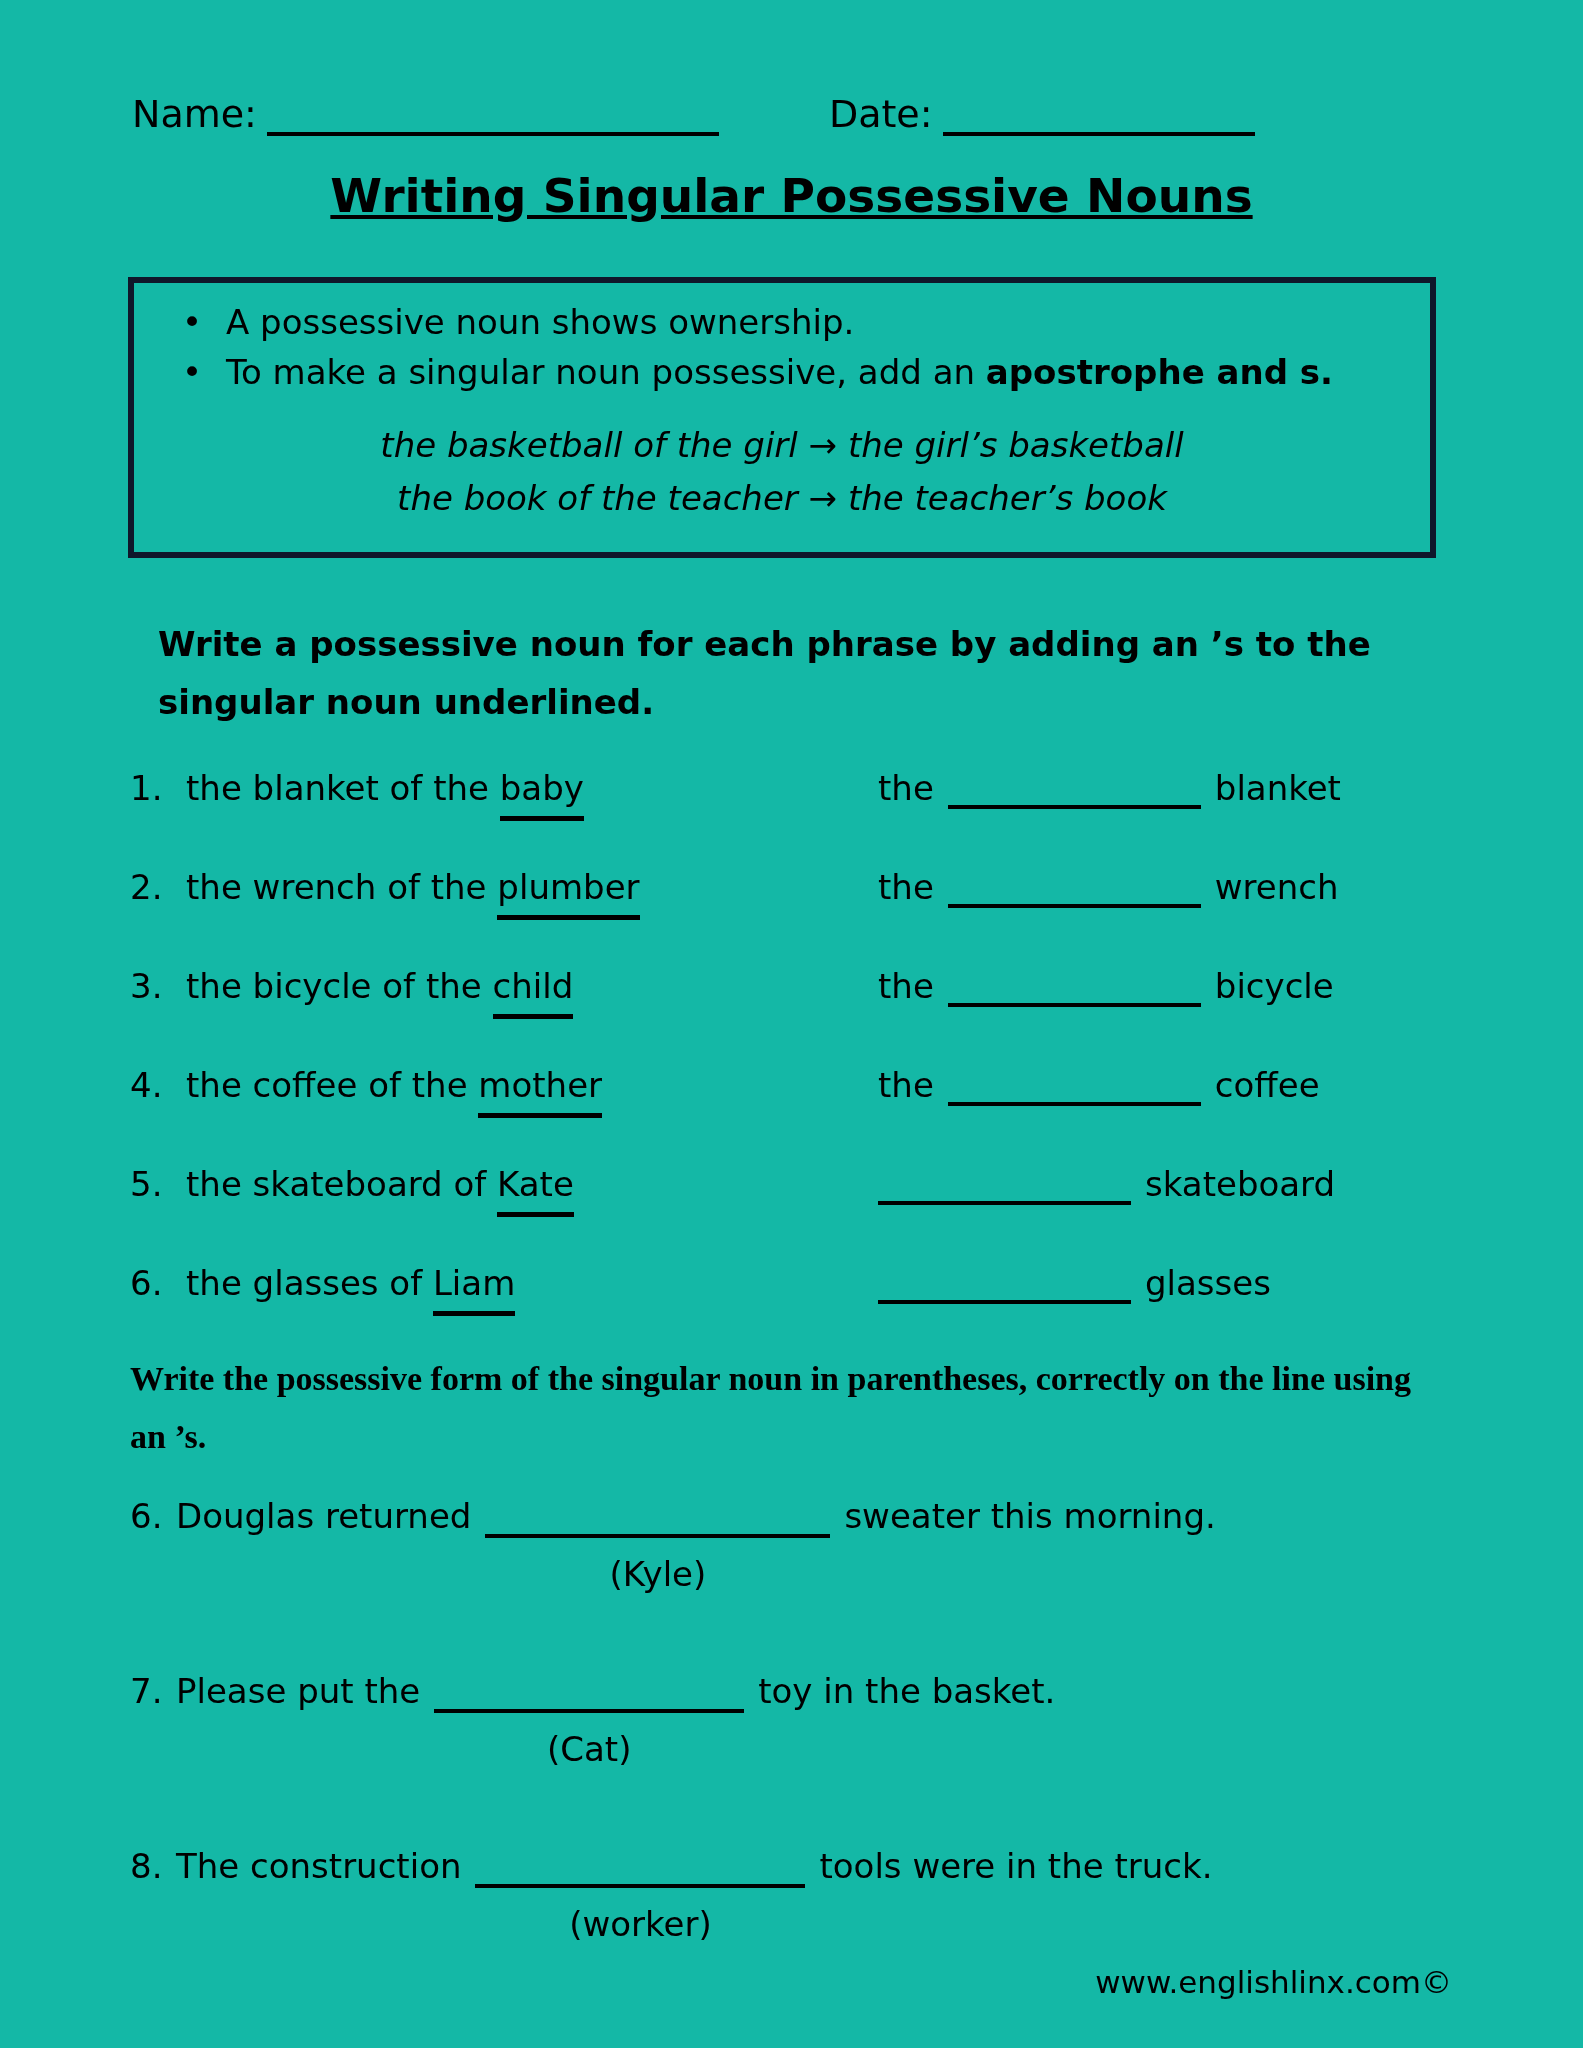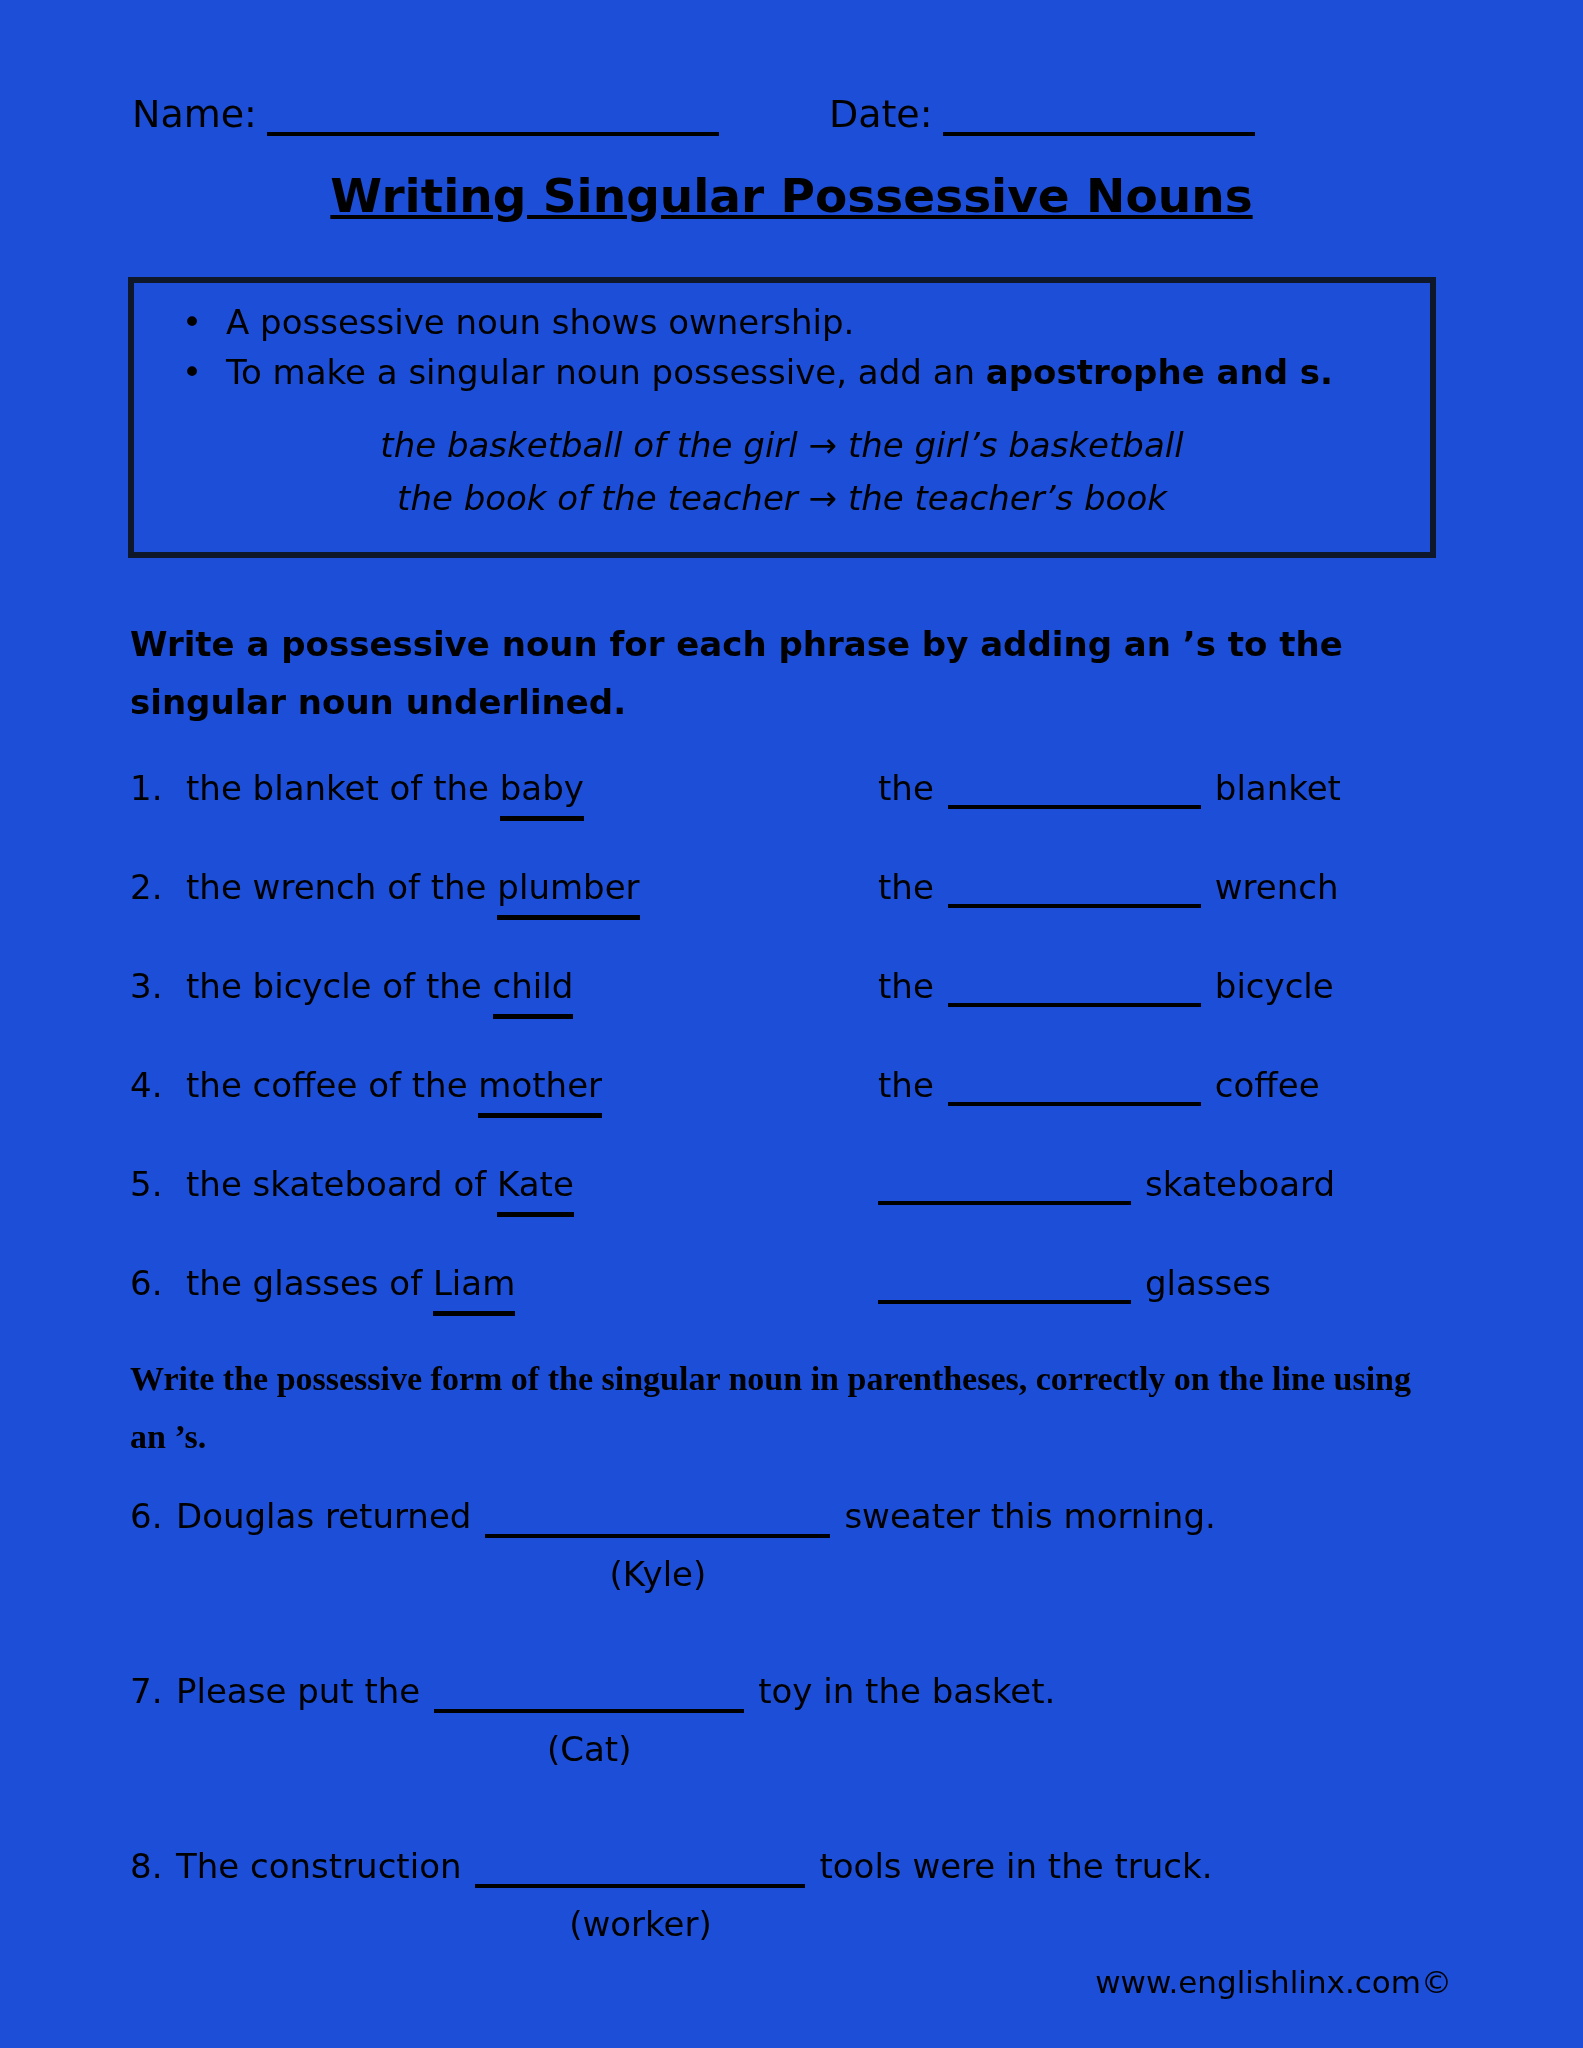--- a/index.html
+++ b/index.html
@@ -1,21 +1,21 @@
 <!DOCTYPE html>
 <html><head>
 <meta charset="utf-8">
 <style>
   * { box-sizing: border-box; margin: 0; padding: 0; }
   html, body { background: #ffffff; }
   .page {
     position: relative;
     width: 1583px;
     height: 2048px;
-    background: #1d4ed8;
+    background: #14b8a6;
     color: #000000;
     font-family: "DejaVu Sans", "Liberation Sans", sans-serif;
     overflow: hidden;
   }
   
   .name-row {
     position: absolute;
     top: 92px; left: 132px; right: 140px;
     font-size: 38px;
     white-space: nowrap;
@@ -73,21 +73,21 @@
   .bold { font-weight: 700; }
 
   
   .instr {
     position: absolute;
     left: 130px;
     font-size: 34px;
     font-weight: 700;
     line-height: 58px;
   }
-  .instr1 { top: 615px; width: 1295px; }
+  .instr1 { top: 615px; width: 1295px; margin-left: 28px; }
   .instr2 { top: 1350px; width: 1300px; font-family: Liberation Serif, serif; }
 
   
   .ex-list { position: absolute; top: 768px; left: 130px; right: 90px; }
   .ex-row {
     display: grid;
     grid-template-columns: 56px 692px 1fr;
     font-size: 34px;
     height: 42px;
     margin-bottom: 57px;

